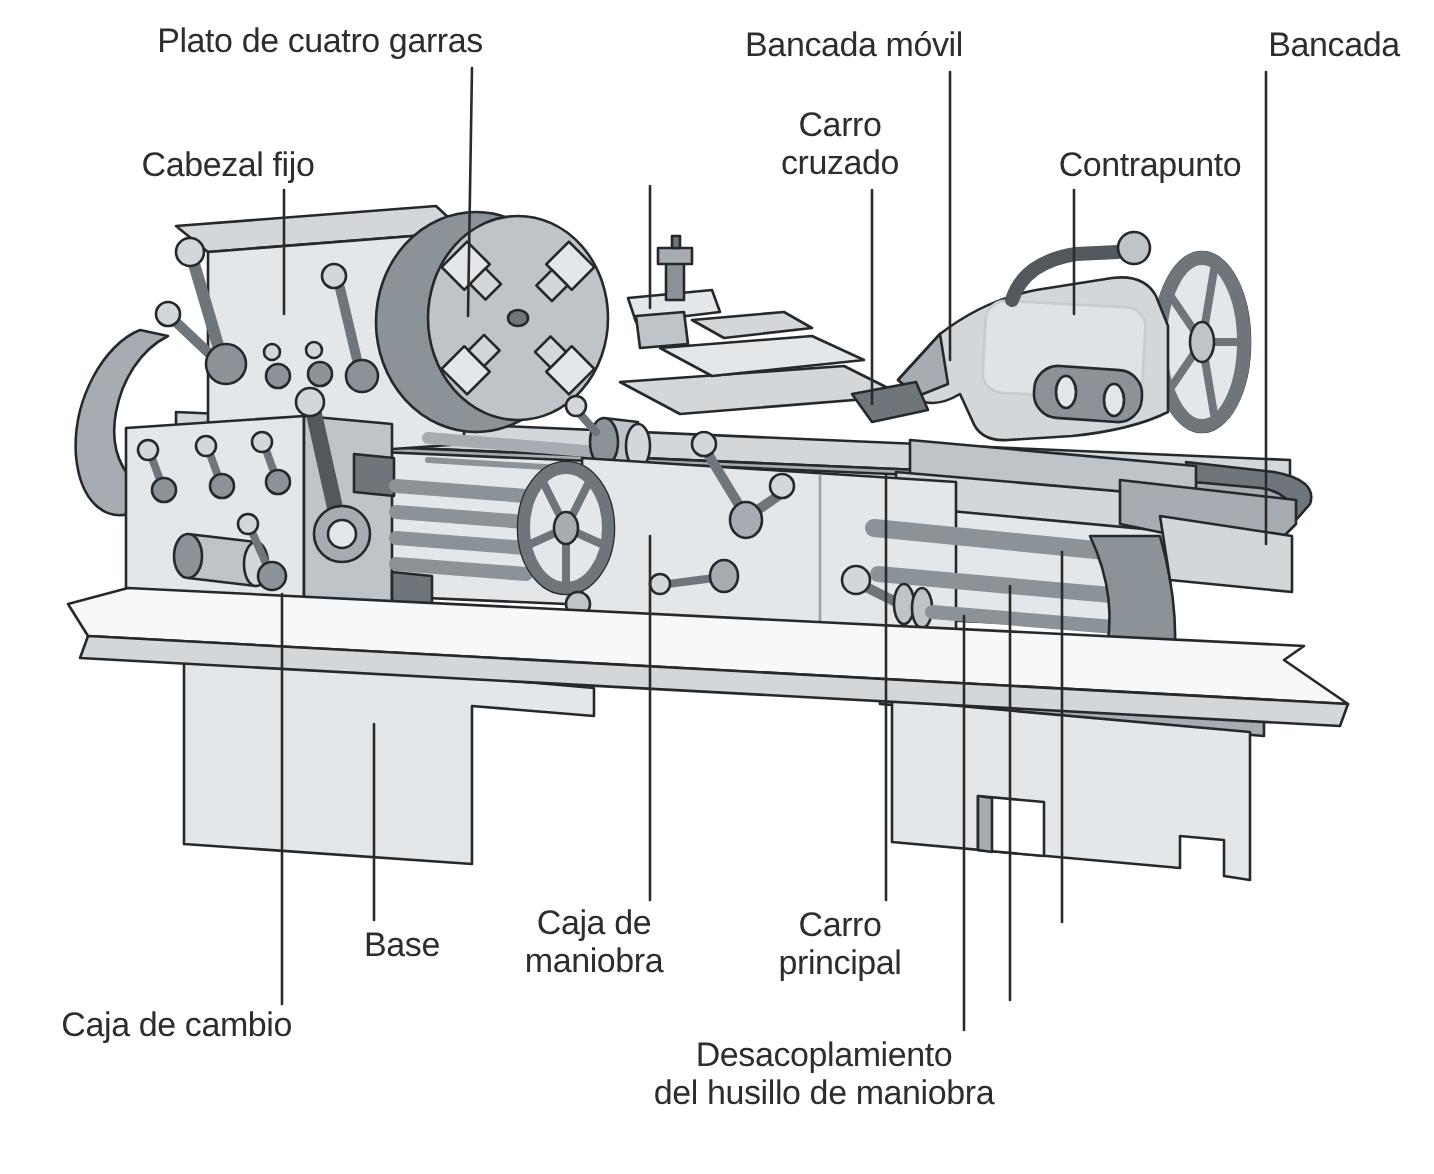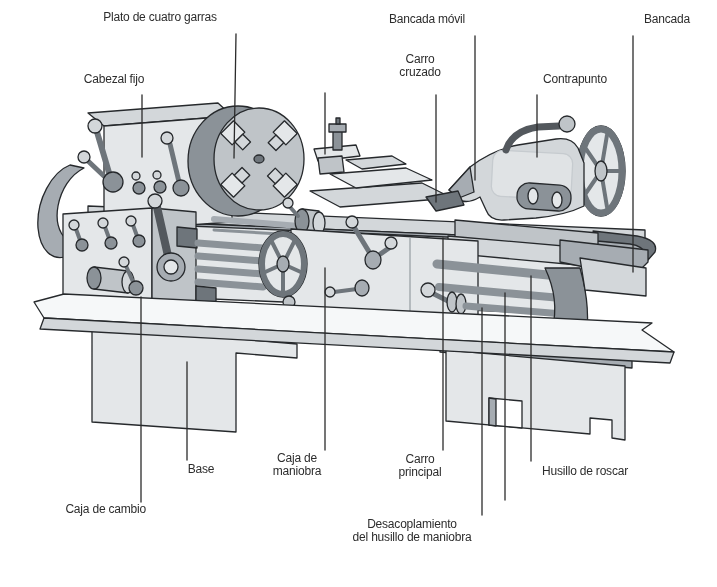--- a/index.html
+++ b/index.html
@@ -1,19 +1,19 @@
 <!DOCTYPE html>
 <html><head>
 <meta charset="utf-8">
 <style>
   html,body{margin:0;padding:0;background:#fff;}
   #stage{position:relative;width:717px;height:587px;background:#fff;overflow:hidden;
          font-family:"Liberation Sans",sans-serif;}
   #stage svg{position:absolute;left:0;top:0;}
-  .label{position:absolute;font-size:12px;line-height:1.12;color:#2d2d2d;
+  .label{position:absolute;font-size:17px;line-height:1.12;color:#2d2d2d;
          white-space:pre-line;letter-spacing:-0.2px;}
   .c{transform:translateX(-50%);text-align:center;}
   .r{transform:translateX(-100%);}
 </style>
 </head>
 <body>
 
 <div id="stage">
 
 <svg width="717" height="587" viewBox="0 0 717 587" stroke="#26292c" stroke-width="1.3" stroke-linejoin="round" stroke-linecap="round" fill="none">
@@ -228,17 +228,16 @@
   <div class="label c" style="left:420px;top:53px">Carro
 cruzado</div>
   <div class="label c" style="left:575px;top:73px">Contrapunto</div>
   <div class="label c" style="left:667px;top:13px">Bancada</div>
   <div class="label r" style="left:146px;top:503px">Caja de cambio</div>
   <div class="label c" style="left:201px;top:463px">Base</div>
   <div class="label c" style="left:297px;top:452px">Caja de
 maniobra</div>
   <div class="label c" style="left:420px;top:453px">Carro
 principal</div>
-  <div class="label c" style="left:585px;top:465px">Husillo de roscar</div>
   <div class="label c" style="left:412px;top:518px">Desacoplamiento
 del husillo de maniobra</div>
 
 </div>
 
 </body></html>

